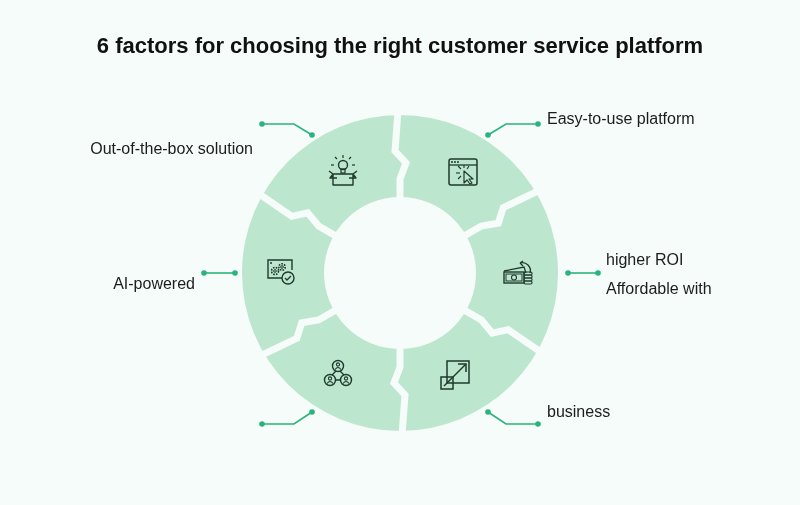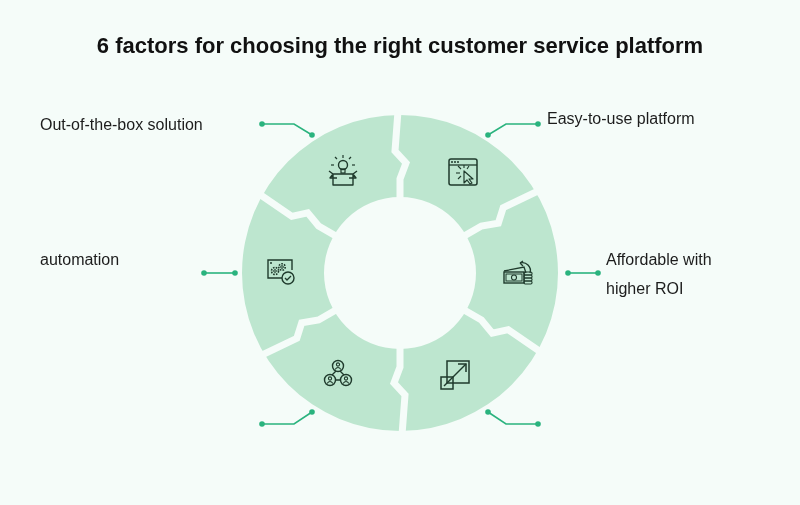--- a/index.html
+++ b/index.html
@@ -12,21 +12,21 @@
   }
   .title {
     position: absolute; left: 0; top: 33px; width: 800px;
     text-align: center; font-weight: bold; font-size: 22px; color: #111;
     letter-spacing: 0px;
   }
   svg.diagram { position: absolute; left: 0; top: 0; }
   .label {
     position: absolute; font-size: 16px; line-height: 29px; color: #1c1c1c;
   }
-  .label.right-align { text-align: left; }
+  .label.right-align { text-align: right; margin-top: 24px; }
 </style>
 </head>
 <body>
 
 <div class="title">6 factors for choosing the right customer service platform</div>
 
 <svg class="diagram" width="800" height="505" viewBox="0 0 800 505">
   <g id="segments">
       <path d="M 558 273 A 158 158 0 1 0 242 273 A 158 158 0 1 0 558 273 Z
         M 476 273 A 76 76 0 1 1 324 273 A 76 76 0 1 1 476 273 Z" fill="#bde6cf" fill-rule="evenodd"></path>
@@ -136,22 +136,23 @@
     </g>
 </svg>
 
 <div class="label right-align" style="left:40px; width:213px; top:110px;">
   <div>Out-of-the-box solution</div>
 </div>
 <div class="label" style="left:547px; top:104px;">
   <div>Easy-to-use platform</div>
 </div>
 <div class="label" style="left:606px; top:245px;">
+  <div>higher ROI</div>
   <div>Affordable with</div>
-  <div>higher ROI</div>
 </div>
 <div class="label" style="left:547px; top:397px;">
+  <div>business</div>
 </div>
 <div class="label right-align" style="left:60px; width:193px; top:397px;">
 </div>
 <div class="label right-align" style="left:40px; width:155px; top:245px;">
-  <div>automation</div>
+  <div>AI-powered</div>
 </div>
 
 </body></html>

